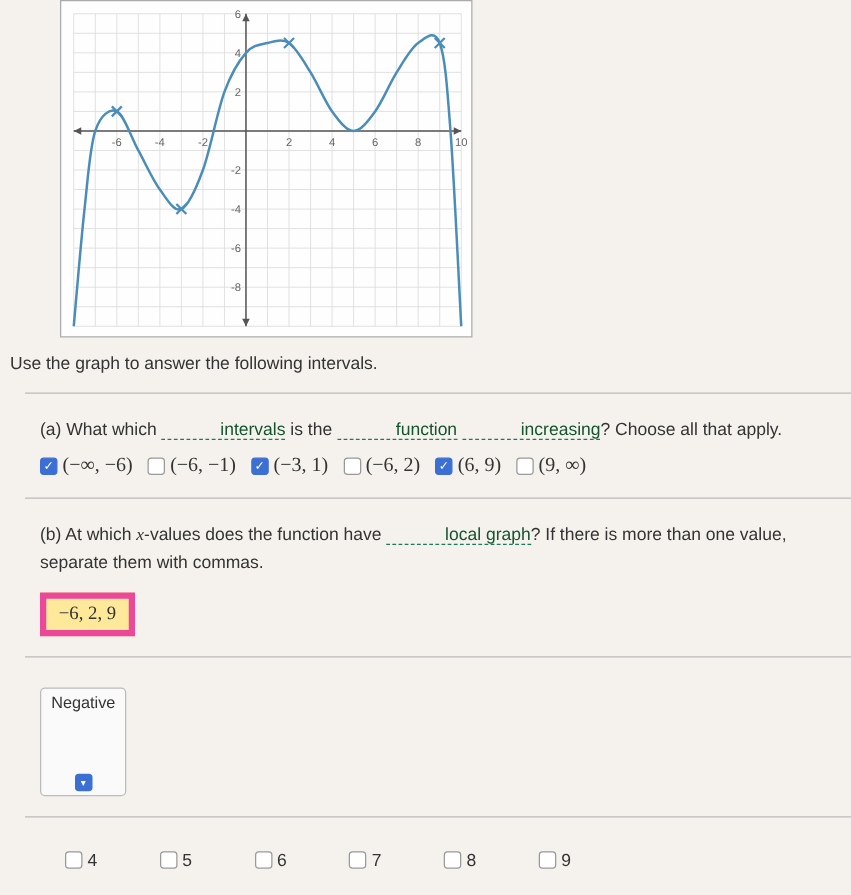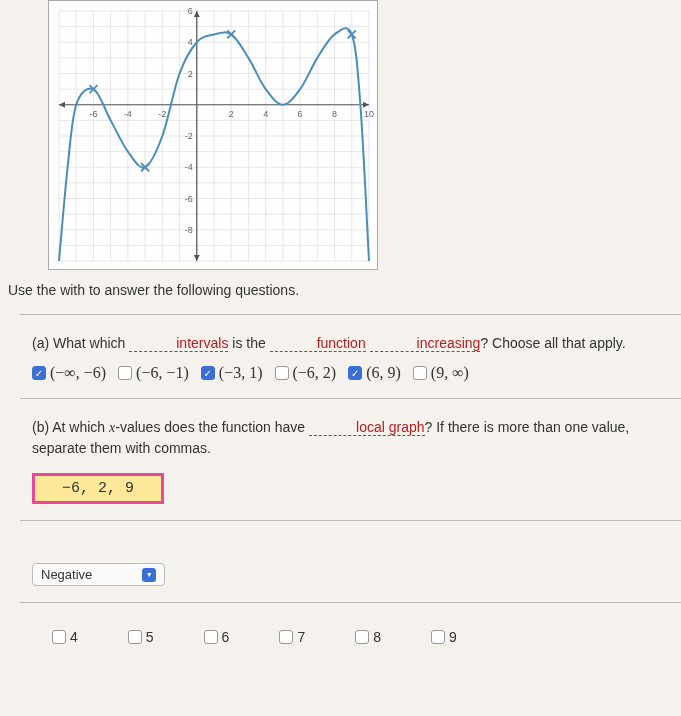--- a/index.html
+++ b/index.html
@@ -28,21 +28,21 @@
     .question-block {
       border-top: 1px solid #bbb;
       margin: 0 0 0 20px;
       padding: 18px 12px 16px 12px;
     }
     .question-text {
       margin-bottom: 10px;
       line-height: 1.5;
     }
     .link-term {
-      color: #b91c1c;
+      color: #14532d;
       border-bottom: 1px dashed #1a7a5a;
       cursor: help;
       padding-left: 47px;
     }
     .checkbox-row {
       display: flex;
       flex-wrap: wrap;
       gap: 12px;
       align-items: center;
       margin-top: 8px;
@@ -68,36 +68,37 @@
       border-color: #3b6fd4;
       color: #fff;
     }
     .interval-label {
       font-family: Georgia, serif;
       font-size: 16px;
     }
     .answer-input {
       display: inline-block;
       background: #fee89a;
-      padding: 4px 27px;
-      border: 3px solid #ec4899;
-      font-family: Liberation Mono, monospace;
+      padding: 4px 10px;
+      border: 5px solid #ec4899;
+      font-family: Liberation Serif, serif;
       font-size: 15px;
       margin-top: 4px;
     }
     .select-box {
       display: inline-flex;
       align-items: center;
       border: 1px solid #bbb;
       border-radius: 4px;
       padding: 3px 8px;
       background: #fafafa;
       gap: 50px;
       font-size: 13px;
-      margin-top: 24px;
+      margin-top: 6px;
+      flex-direction: column;
     }
     .select-arrow {
       width: 14px;
       height: 14px;
       background: #3b6fd4;
       border-radius: 3px;
       display: inline-flex;
       align-items: center;
       justify-content: center;
       color: #fff;
@@ -175,21 +176,21 @@
         <line x1="40.44444444444444" y1="92.125" x2="48.44444444444444" y2="84.125" stroke="#4a8db8" stroke-width="1.8"></line>
         <line x1="178.22222222222223" y1="29.4375" x2="186.22222222222223" y2="37.4375" stroke="#4a8db8" stroke-width="1.8"></line>
         <line x1="178.22222222222223" y1="37.4375" x2="186.22222222222223" y2="29.4375" stroke="#4a8db8" stroke-width="1.8"></line>
         <line x1="298.77777777777777" y1="29.4375" x2="306.77777777777777" y2="37.4375" stroke="#4a8db8" stroke-width="1.8"></line>
         <line x1="298.77777777777777" y1="37.4375" x2="306.77777777777777" y2="29.4375" stroke="#4a8db8" stroke-width="1.8"></line>
         <line x1="92.11111111111111" y1="162.25" x2="100.11111111111111" y2="170.25" stroke="#4a8db8" stroke-width="1.8"></line>
         <line x1="92.11111111111111" y1="170.25" x2="100.11111111111111" y2="162.25" stroke="#4a8db8" stroke-width="1.8"></line>
       </svg>
   </div>
 
-  <div class="instruction">Use the with to answer the following questions.</div>
+  <div class="instruction">Use the graph to answer the following intervals.</div>
 
   <div class="question-block">
     <div class="question-text">
       <span>(a) What which </span><span class="link-term">intervals</span><span> is the </span><span class="link-term">function</span><span> </span><span class="link-term">increasing</span><span>? Choose all that apply.</span>
     </div>
     <div class="checkbox-row" id="qa-options">
         <div class="checkbox-item">
           <span class="checkbox checked">✓</span>
           <span class="interval-label">(−∞, −6)</span>
         </div>

